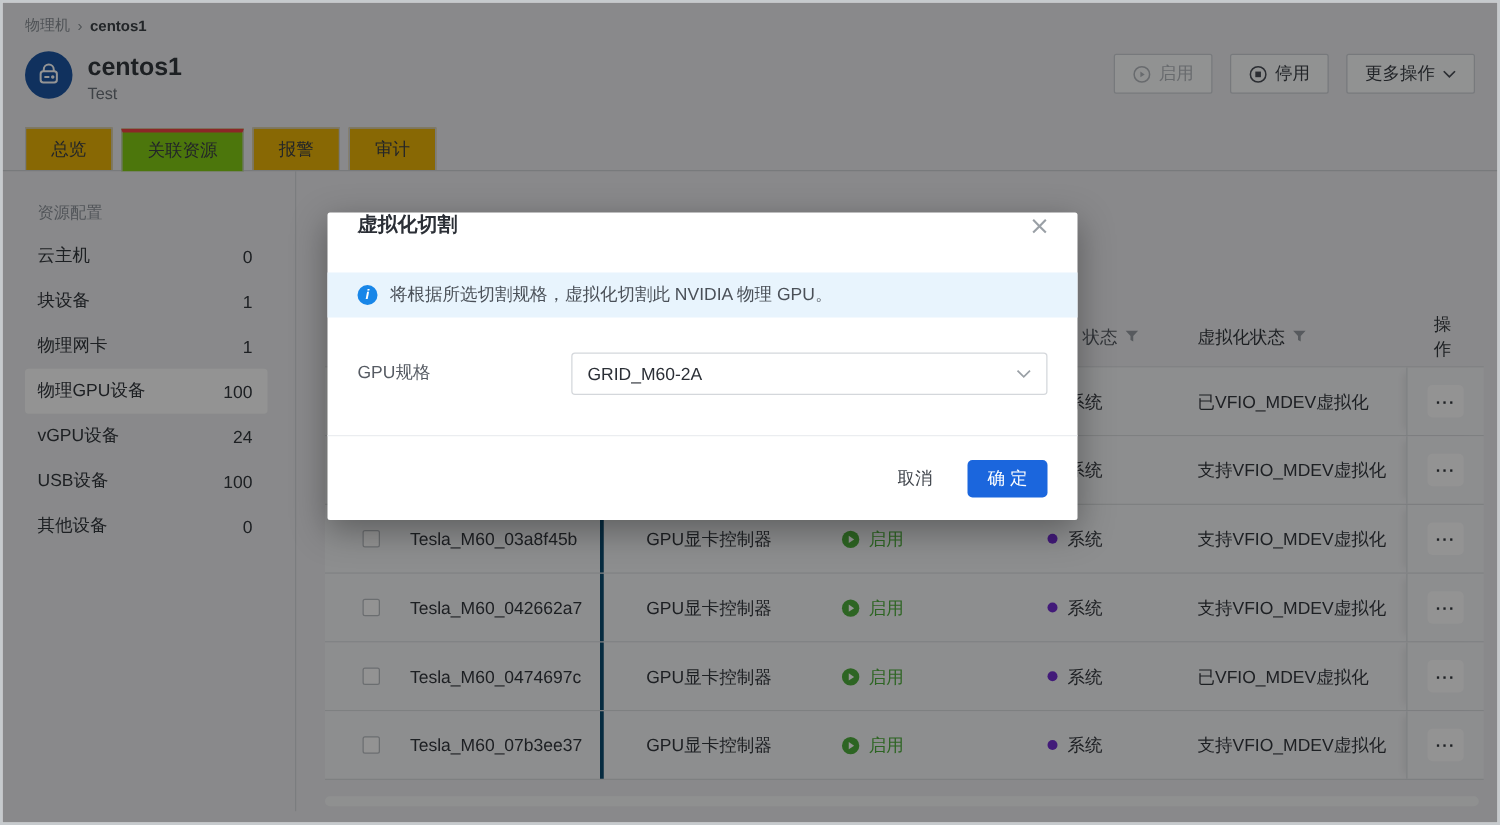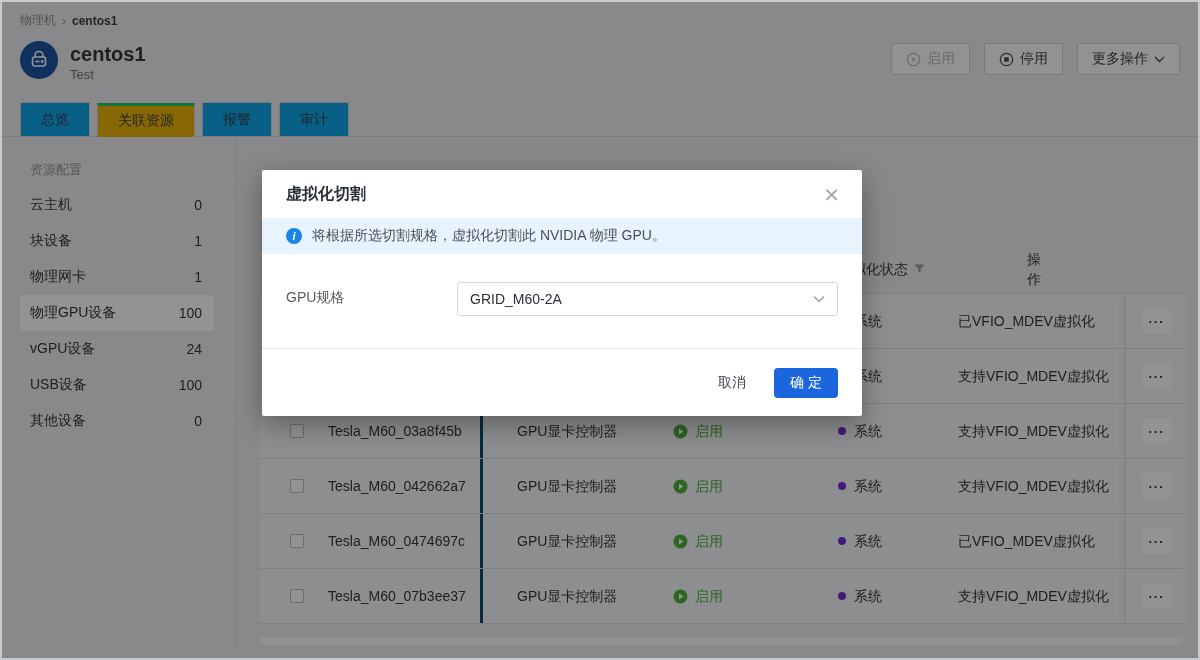--- a/index.html
+++ b/index.html
@@ -22,23 +22,23 @@
           border-radius:2px; font-size:14px; color:#3c4046; display:flex; align-items:center;
           gap:6px; cursor:pointer; }
   .hbtn.disabled { color:#b4b8bd; }
   .hbtn.disabled svg { stroke:#b4b8bd; }
   .hbtn svg { stroke:#4a4f56; }
 
   
   .tabs { display:flex; gap:7px; padding:0 0 0 18px; border-bottom:1px solid #cfd2d6;
           height:34px; align-items:flex-end; }
   .tab { height:34px; padding:0 20px; display:flex; align-items:center; font-size:14px;
-         color:#3c4046; background:#0ea5e9; border:1px solid #cfd2d6; border-bottom:none;
+         color:#3c4046; background:#eab308; border:1px solid #cfd2d6; border-bottom:none;
          cursor:pointer; }
-  .tab.active { background:#eab308; border-top:3px solid #22c55e; margin-bottom:-1px;
+  .tab.active { background:#84cc16; border-top:3px solid #ef4444; margin-bottom:-1px;
                 padding-bottom:1px; }
 
   
   .content { display:flex; height:512px; }
   .sidebar { width:235px; flex:none; border-right:1px solid #d5d8db; padding-top:24px; }
   .side-section-title { font-size:13px; color:#8f949c; margin:18px 0 8px 28px; }
   .side-item { height:36px; margin:0 22px 0 18px; padding:0 12px 0 10px; border-radius:3px;
                display:flex; align-items:center; justify-content:space-between;
                font-size:14px; color:#33373d; cursor:pointer; }
   .side-item.selected { background:#fdfdfd; }
@@ -76,21 +76,21 @@
   .hscroll { position:absolute; left:23px; right:15px; bottom:4px; height:8px;
              background:#f7f8f9; border-radius:4px; }
 
   
   .dim { position:absolute; inset:0; background:rgba(0,0,0,0.42); z-index:50; }
 
   
   .modal { position:absolute; left:260px; top:168px; width:600px; height:246px; z-index:100;
            background:#ffffff; border-radius:2px; box-shadow:0 8px 28px rgba(0,0,0,0.35);
            display:flex; flex-direction:column; }
-  .modal-header { height:48px; flex:none; display:flex; align-items:center;
+  .modal-header { height:48px; flex:none; display:flex; align-items:flex-start;
                   padding:0 22px 0 24px;border-radius:12px; }
   .modal-title { font-size:16px; font-weight:700; color:#2b2f36; }
   .modal-close { margin-left:auto; font-size:20px; color:#9aa0a6; line-height:1;
                  cursor:pointer; font-family:"DejaVu Sans",sans-serif; }
   .modal-info { height:36px; flex:none; background:#e8f4fd; display:flex; align-items:center;
                 gap:10px; padding:0 24px; font-size:14px; color:#4a5058; }
   .info-icon { width:16px; height:16px; border-radius:50%; background:#1886e8; flex:none;
                color:#fff; font-size:11px; font-weight:700; display:flex; align-items:center;
                justify-content:center; font-style:italic; }
   .modal-body { padding:28px 24px 0 24px; flex:1; display:flex; align-items:flex-start; }
@@ -194,20 +194,26 @@
     </div>
   </div>
 
   <div class="main">
     <div class="gpu-table">
       <div class="trow thead">
         <div class="cell col-sel"></div>
         <div class="cell col-name"></div>
         <div class="cell col-type"></div>
         <div class="cell col-status"></div>
+        <div class="cell col-source">
+          <span style="color:#565b63">状态</span>
+          <svg width="11" height="10" viewBox="0 0 11 10" fill="#979ca3">
+              <path d="M0.5 0.5 H10.5 L6.6 4.8 V9.2 L4.4 8 V4.8 Z"></path>
+            </svg>
+        </div>
         <div class="cell col-virt" style="display:flex;align-items:center;gap:6px">
           <span>虚拟化状态</span>
           <svg width="11" height="10" viewBox="0 0 11 10" fill="#979ca3">
               <path d="M0.5 0.5 H10.5 L6.6 4.8 V9.2 L4.4 8 V4.8 Z"></path>
             </svg>
         </div>
         <div class="cell col-action">操作</div>
       </div>
 
       <div class="trow">

